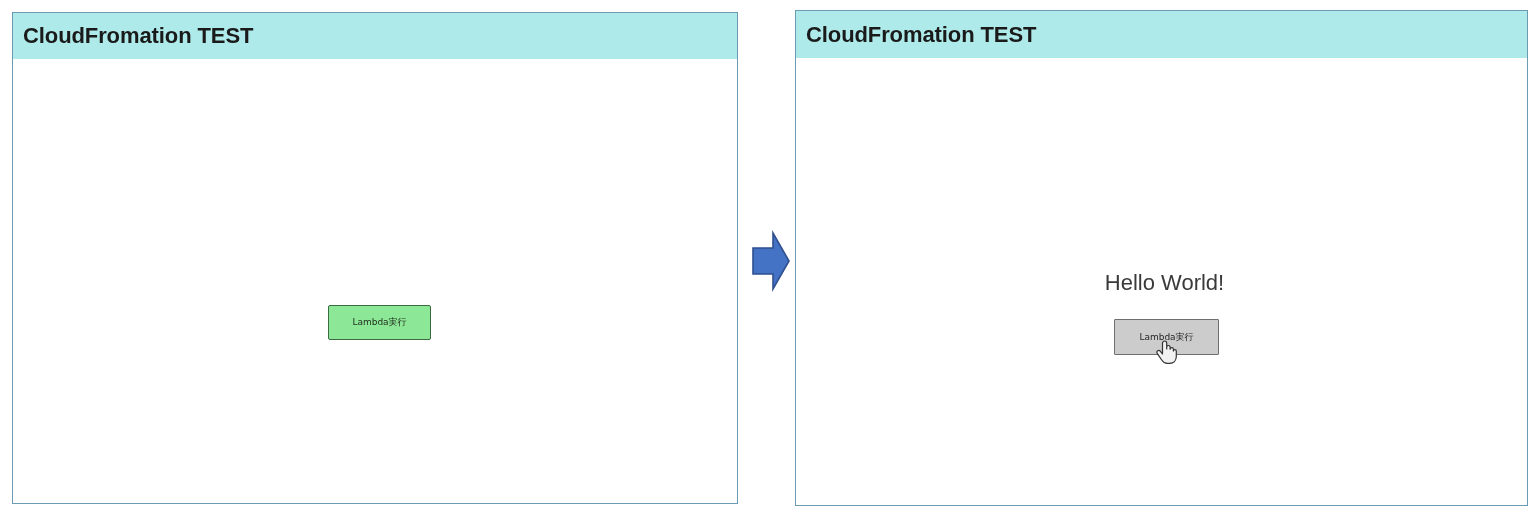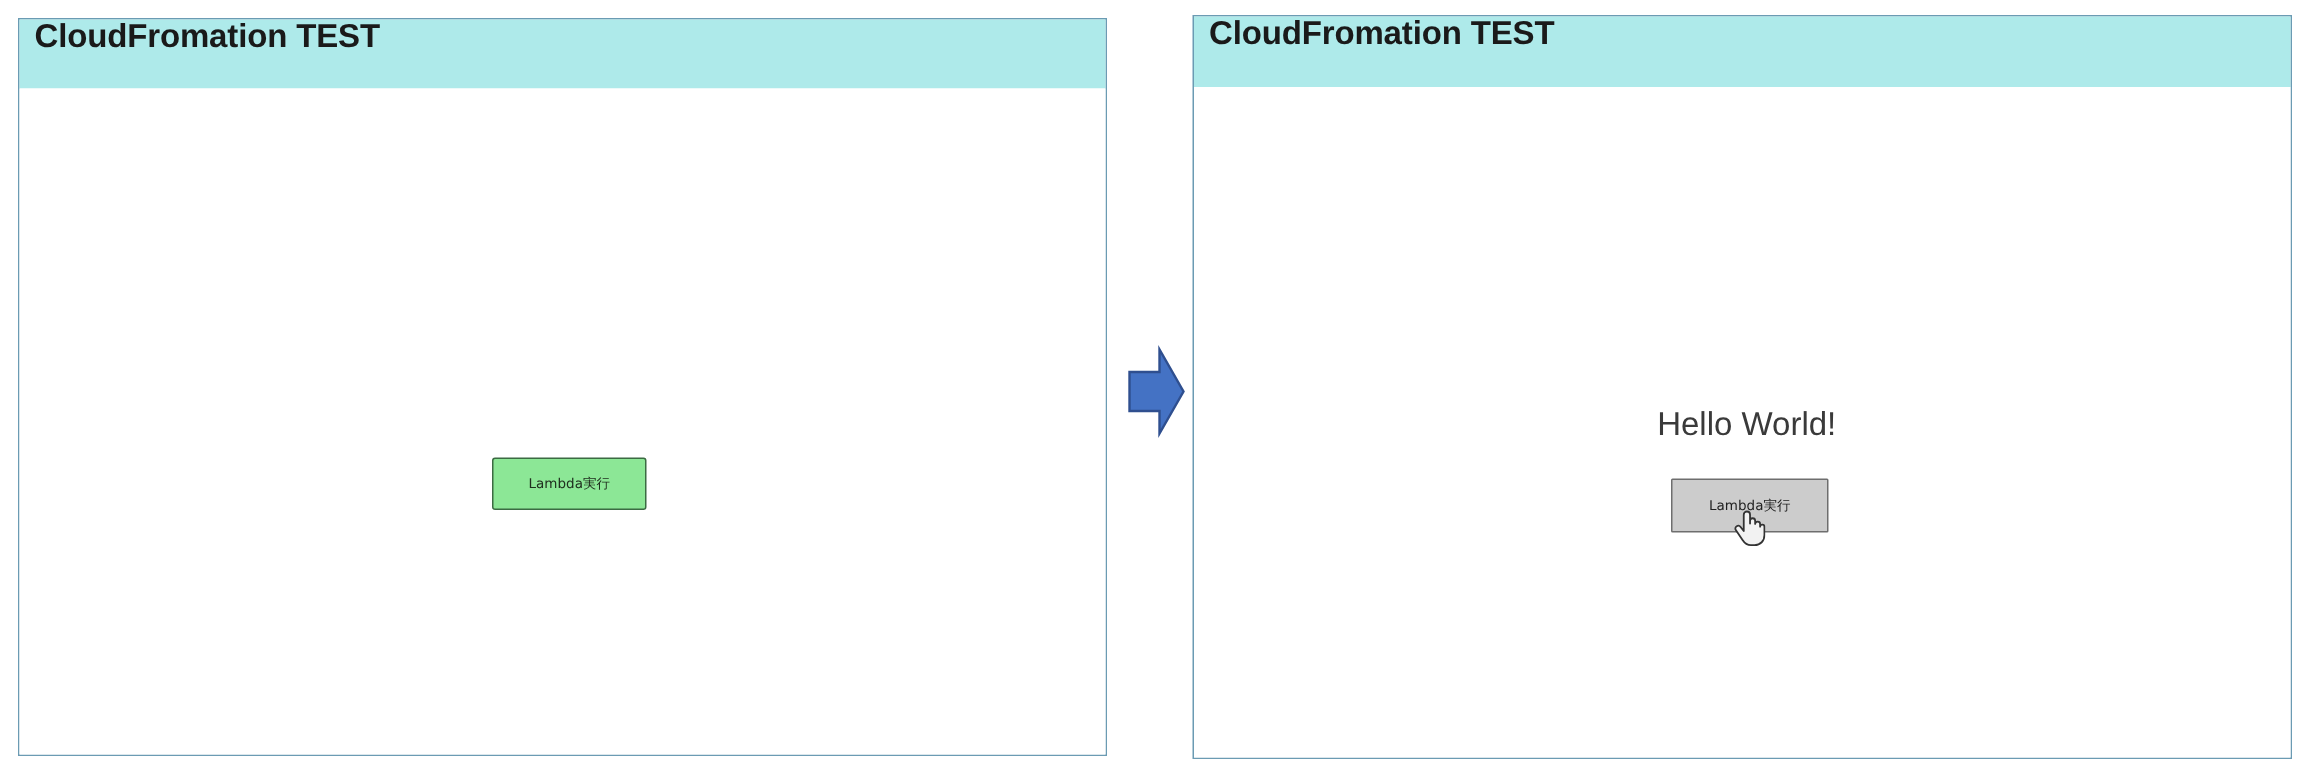--- a/index.html
+++ b/index.html
@@ -32,20 +32,21 @@
     left: 795px;
     top: 10px;
     width: 733px;
     height: 496px;
   }
 
   .panel-header {
     background: #aeeaea;
     height: 46px;
     display: flex;
+    align-items: center;
     padding: 0 0 0 10px;
     box-sizing: border-box;
   }
   #panel-after .panel-header {
     height: 47px;
   }
   .panel-title {
     font-size: 22px;
     font-weight: bold;
     color: #1a1a1a;

